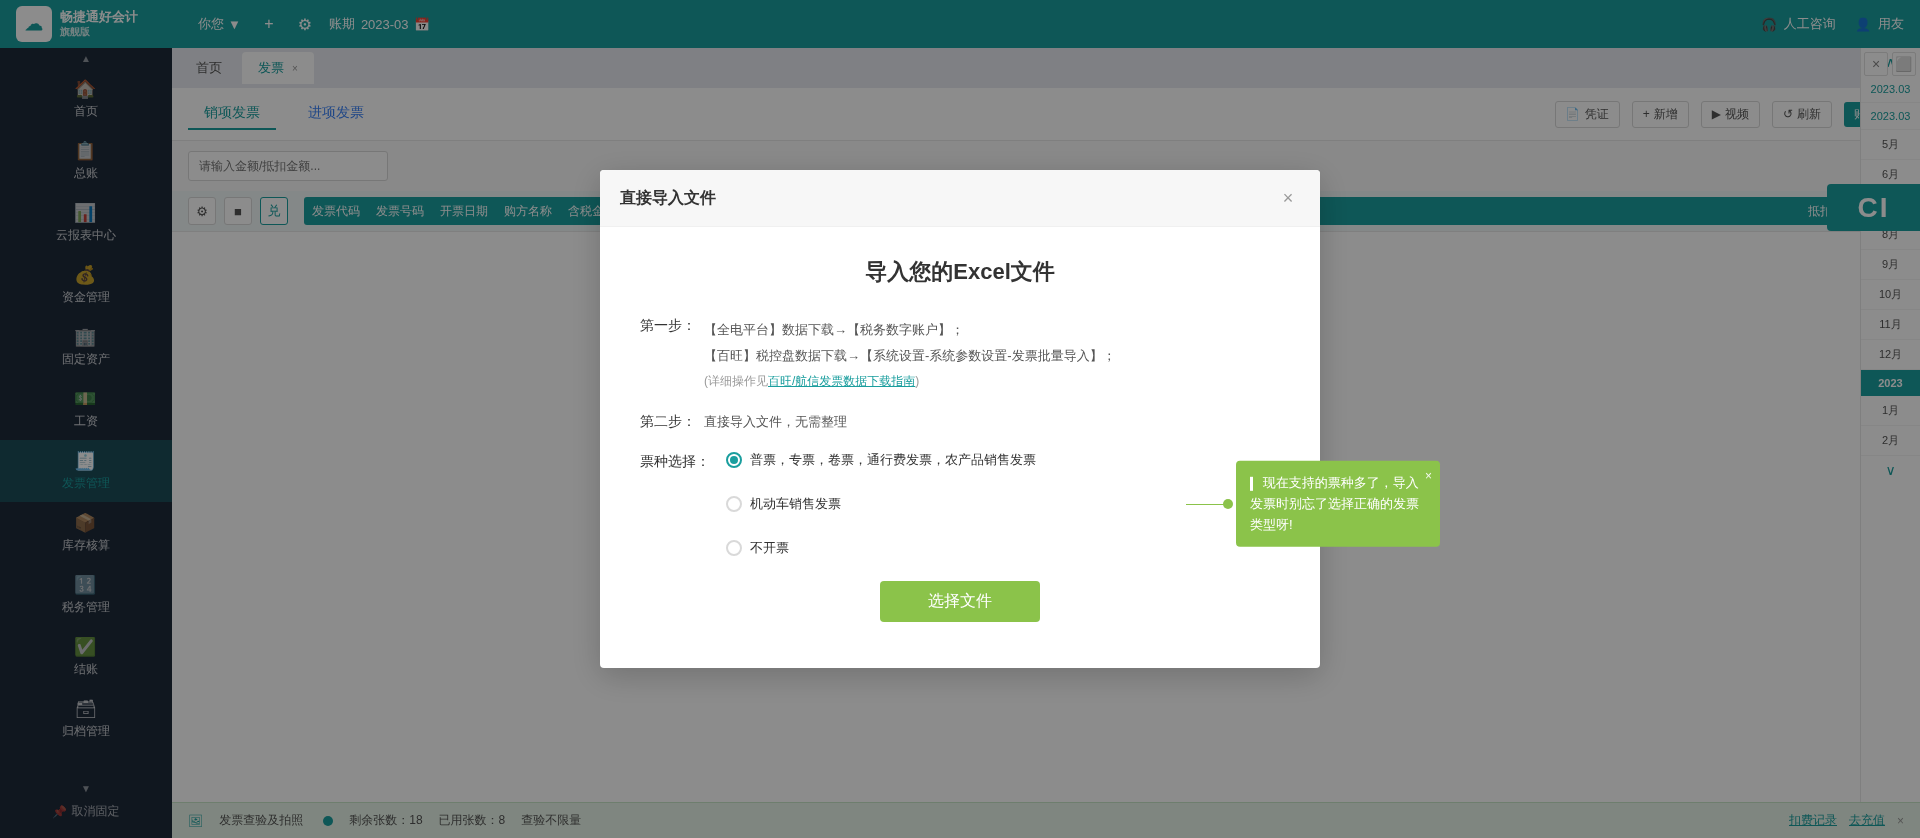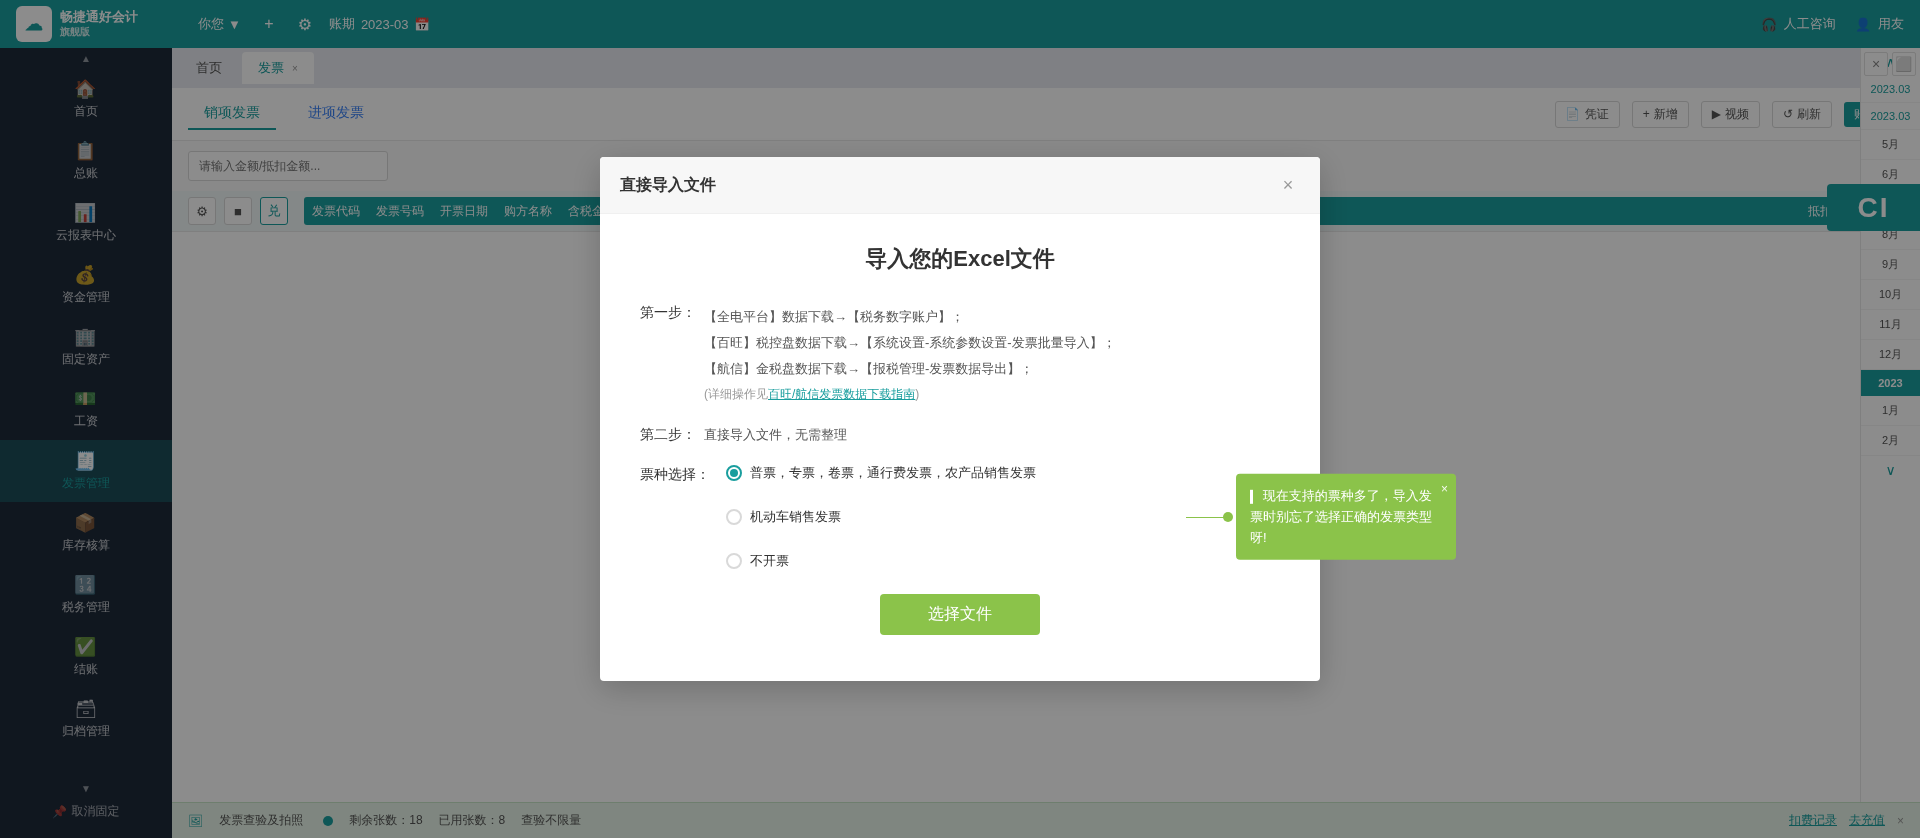--- a/index.html
+++ b/index.html
@@ -782,21 +782,20 @@
 
     <div class="modal-body">
       <div class="modal-file-title">导入您的Excel文件</div>
 
       <div class="step-row">
         <div style="display:flex; gap:8px; font-size:14px; color:#333;">
           <span style="white-space:nowrap; font-weight:500;">第一步：</span>
           <div style="font-size:13px; color:#555; line-height:2;">
             <div>【全电平台】数据下载→【税务数字账户】；</div>
             <div>【百旺】税控盘数据下载→【系统设置-系统参数设置-发票批量导入】；</div>
-            <div>【航信】金税盘数据下载→【报税管理-发票数据导出】；</div>
             <div style="color: #999; font-size:12px;">
               <span>(详细操作见</span><a class="step-link">百旺/航信发票数据下载指南</a><span>)</span>
             </div>
           </div>
         </div>
       </div>
 
       <div class="step-row">
         <div style="display:flex; gap:8px; font-size:14px; color:#333; align-items:center;">
           <span style="white-space:nowrap; font-weight:500;">第二步：</span>
@@ -817,21 +816,21 @@
             </div>
 
             <div class="radio-item" style="position:relative;">
               <div class="radio-circle"></div>
               <span>机动车销售发票</span>
 
               <div style="position:absolute; left: 460px; top:50%; height:1px; width:40px; background:#8bc34a; border-top:1px dashed #8bc34a;"></div>
 
               <div style="position:absolute; left: 497px; top:50%; transform:translateY(-50%); width:10px; height:10px; border-radius:50%; background:#8bc34a;"></div>
 
-              <div style="position:absolute; left: 510px; top:50%; transform:translateY(-50%); background:#8bc34a; color:white; padding:12px 14px; border-radius:4px; font-size:13px; line-height:1.6; width:220px; z-index:200;">
+              <div style="position:absolute; left: 510px; top:50%; transform:translateY(-50%); background:#8bc34a; color:white; padding:12px 14px; border-radius:4px; font-size:13px; line-height:1.6; width:204px; z-index:200;">
                 <span style="display:inline-block; width:3px; height:14px; background:white; margin-right:6px; vertical-align:middle;"></span>
                 <span>现在支持的票种多了，导入发票时别忘了选择正确的发票类型呀!</span>
                 <span style="position:absolute; top:6px; right:8px; cursor:pointer; font-size:12px; color:rgba(255,255,255,0.9);">×</span>
               </div>
             </div>
 
             <div class="radio-item">
               <div class="radio-circle"></div>
               <span>不开票</span>
             </div>

